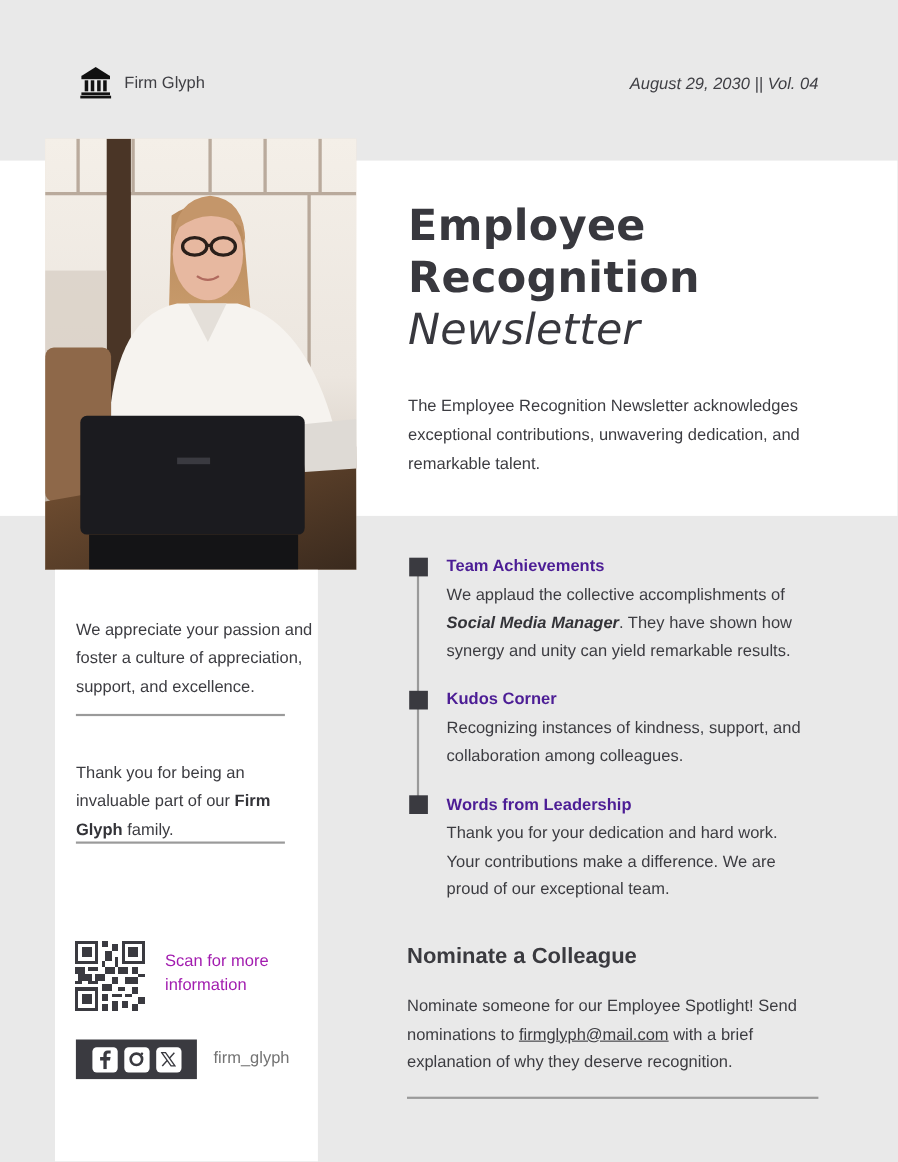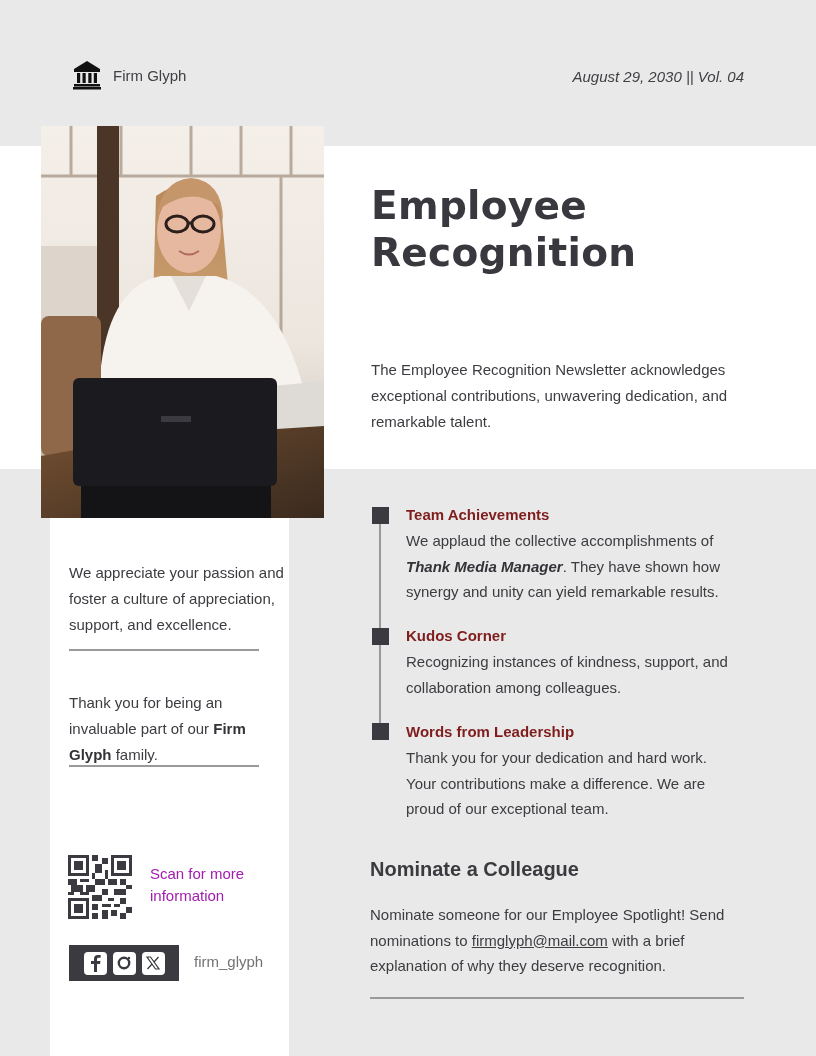--- a/index.html
+++ b/index.html
@@ -75,21 +75,21 @@
     font-size: 15px; line-height: 26px; color: #3c3c41;
   }
   
   .timeline-line {
     position: absolute; left: 379px; top: 520px; width: 2px; height: 212px; background: #9a9a9a;
   }
   .tl-marker {
     position: absolute; left: 372px; width: 17px; height: 17px; background: #3a3a40;
   }
   .tl-item { position: absolute; left: 406px; width: 345px; }
-  .tl-title { font-size: 15px; font-weight: bold; color: #7f1d1d; line-height: 26px; }
+  .tl-title { font-size: 15px; font-weight: bold; color: #4c1d95; line-height: 26px; }
   .tl-body { font-size: 15px; line-height: 25.5px; color: #3c3c41; }
   .tl-body i { font-weight: bold; color: #333338; }
   .nominate-heading {
     position: absolute; left: 370px; top: 858px; font-size: 20px; color: #3a3a3f;
   }
   .nominate-body {
     position: absolute; left: 370px; top: 902px; width: 380px;
     font-size: 15px; line-height: 25.5px; color: #3c3c41;
   }
   .nominate-body a { color: #3c3c41; text-decoration: underline; }
@@ -174,20 +174,21 @@
 
     <rect x="32" y="252" width="204" height="108" rx="6" fill="#1b1b1f"></rect>
     <rect x="40" y="360" width="190" height="32" fill="#141416"></rect>
     <rect x="120" y="290" width="30" height="6" fill="#3a3a40"></rect>
   </svg>
 </div>
 
 <div class="title">
   <div class="t1">Employee</div>
   <div class="t2">Recognition</div>
+  <div class="t3">Newsletter</div>
 </div>
 <p class="intro">The Employee Recognition Newsletter acknowledges exceptional contributions, unwavering dedication, and remarkable talent.</p>
 
 <div class="left-panel">
   <p class="lp-text" style="top:42px;">We appreciate your passion and foster a culture of appreciation, support, and excellence.</p>
   <div class="lp-rule" style="top:131px;"></div>
   <p class="lp-text" style="top:172px; width:200px;"><span>Thank you for being an invaluable part of our </span><b>Firm Glyph</b><span> family.</span></p>
   <div class="lp-rule" style="top:247px;"></div>
 
   <div class="qr">
@@ -259,21 +260,21 @@
   <span class="social-handle">firm_glyph</span>
 </div>
 
 <div class="timeline-line"></div>
 <div class="tl-marker" style="top:507px;"></div>
 <div class="tl-marker" style="top:628px;"></div>
 <div class="tl-marker" style="top:723px;"></div>
 
 <div class="tl-item" style="top:502px;">
   <div class="tl-title">Team Achievements</div>
-  <p class="tl-body"><span>We applaud the collective accomplishments of </span><i>Thank Media Manager</i><span>. They have shown how synergy and unity can yield remarkable results.</span></p>
+  <p class="tl-body"><span>We applaud the collective accomplishments of </span><i>Social Media Manager</i><span>. They have shown how synergy and unity can yield remarkable results.</span></p>
 </div>
 
 <div class="tl-item" style="top:623px;">
   <div class="tl-title">Kudos Corner</div>
   <p class="tl-body">Recognizing instances of kindness, support, and collaboration among colleagues.</p>
 </div>
 
 <div class="tl-item" style="top:719px; width:330px;">
   <div class="tl-title">Words from Leadership</div>
   <p class="tl-body">Thank you for your dedication and hard work. Your contributions make a difference. We are proud of our exceptional team.</p>

